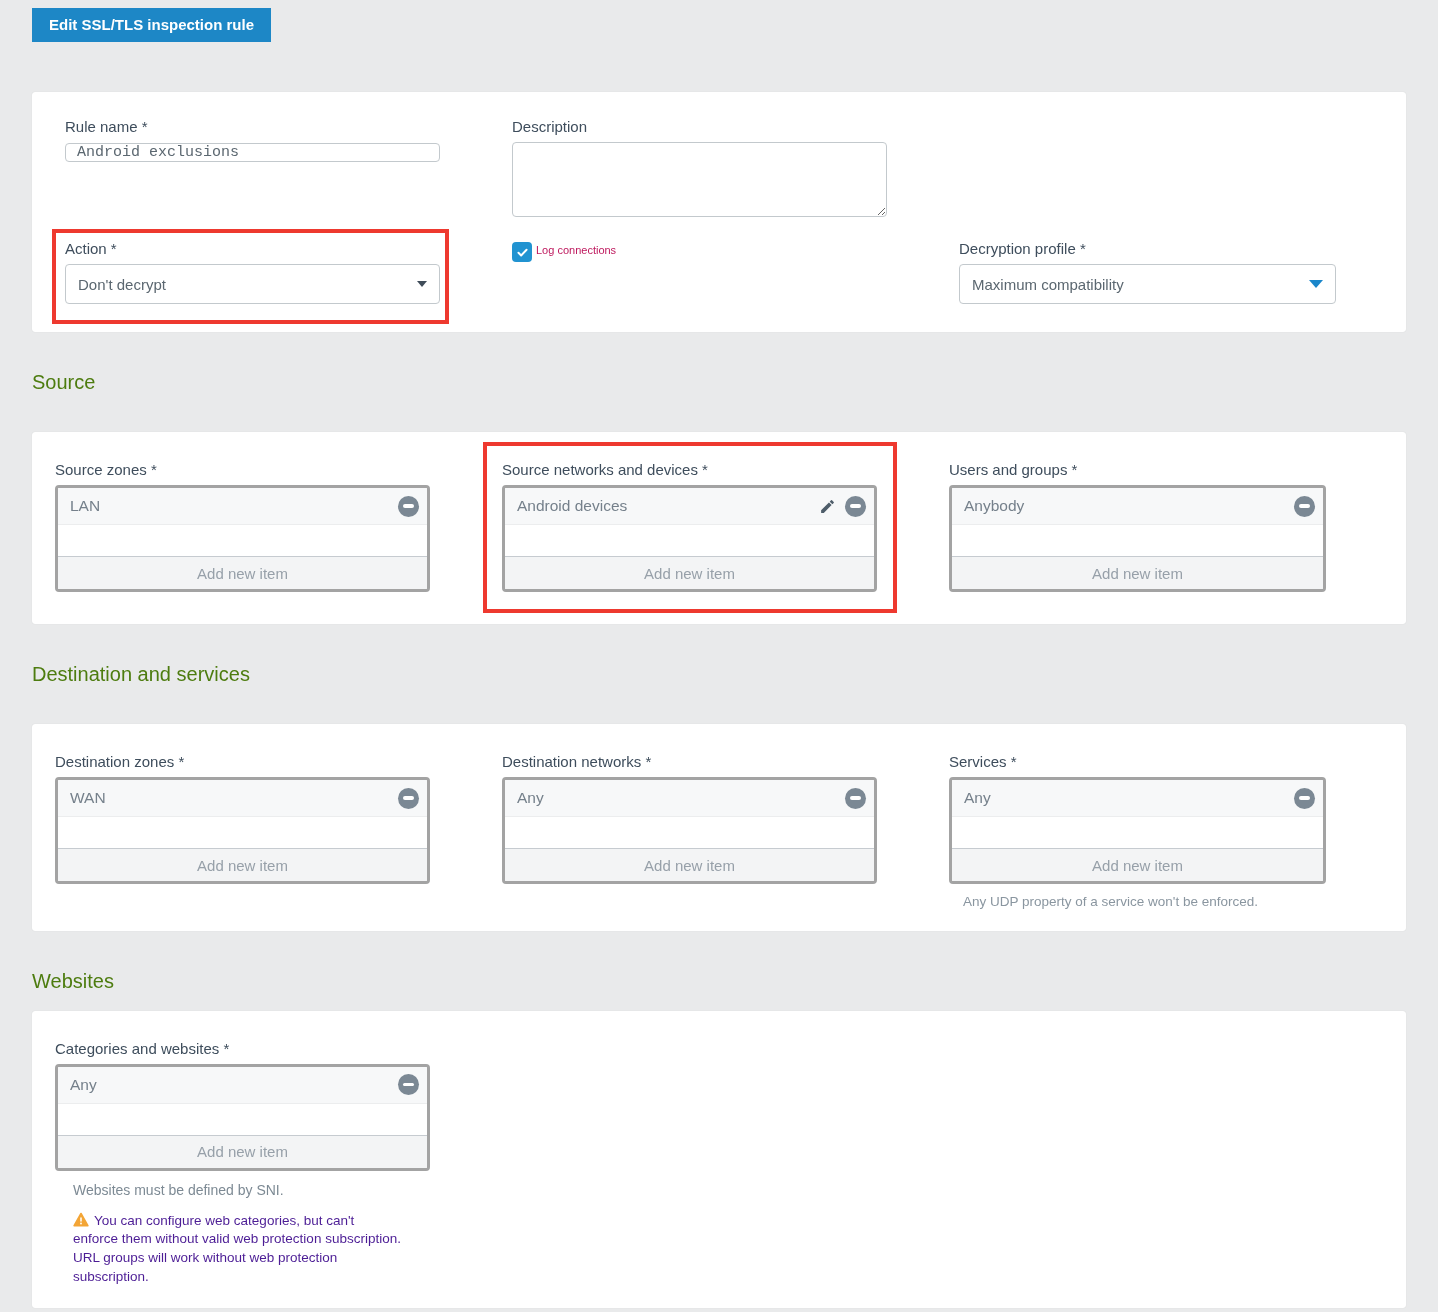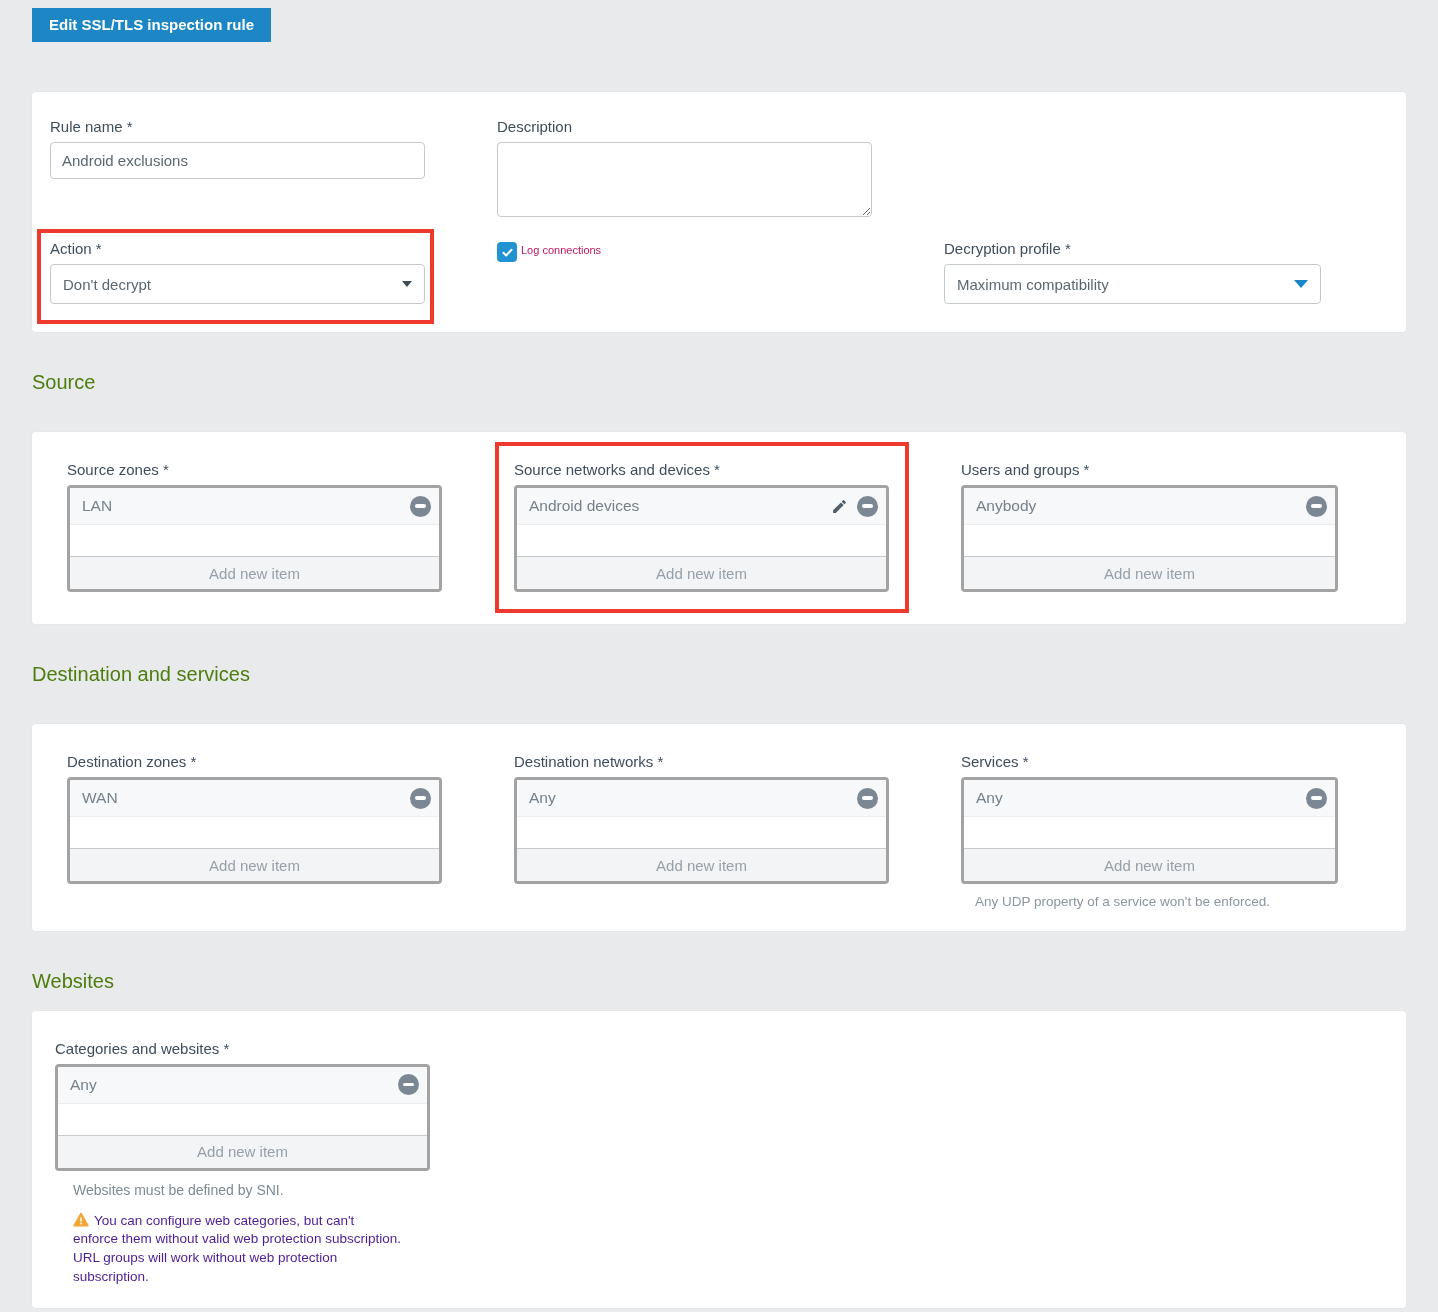--- a/index.html
+++ b/index.html
@@ -15,44 +15,44 @@
   .tab {
     display:inline-block; margin:8px 0 0 32px;
     background:#1d87c6; color:#fff;
     font-size:15px; font-weight:700;
     padding:8px 17px 9px; cursor:pointer;
   }
 
   
   .panel { background:#fff; margin:0 32px; border-radius:3px; box-shadow:0 0 1px rgba(0,0,0,.15); }
   .panel-general {
-    margin-top:50px; padding:26px 18px 28px;
+    margin-top:50px; padding:26px 33px 28px;
     display:grid; grid-template-columns:375px 375px 377px;
     column-gap:72px; row-gap:23px;
   }
   .panel-lists {
-    padding:29px 35px 32px;
+    padding:29px 23px 32px;
     display:grid; grid-template-columns:375px 375px 377px;
     column-gap:72px; align-items:start;margin-top:36px;
   }
   .panel-dest { padding-bottom:20px; }
   .panel-websites { padding:29px 23px 22px; }
 
   .section-heading {
     font-size:20px; font-weight:400; color:#4d7c0f;
     margin:36px 32px 16px; line-height:28px;
   }
 
   
   .field { position:relative; }
   .flabel { display:block; font-size:15px; color:#3e4d5c; margin-bottom:7px; line-height:17px; }
 
   .text-input {
-    width:100%; height:37px; border:1px solid #c3c9cd; border-radius:4px;
-    padding:0 11px; font-size:15px; color:#5b6770; font-family:Liberation Sans, sans-serif;
+    width:100%; height:19px; border:1px solid #c3c9cd; border-radius:4px;
+    padding:0 11px; font-size:15px; color:#5b6770; font-family:Liberation Mono, monospace;
     outline:none; background:#fff;
   }
   .desc-textarea {
     width:100%; height:75px; border:1px solid #c3c9cd; border-radius:4px;
     padding:6px 10px; font-size:15px; color:#5b6770; font-family:inherit;
     resize:both; outline:none; display:block;
   }
   .selectbox {
     height:40px; border:1px solid #c3c9cd; border-radius:4px; background:#fff;
     display:flex; align-items:center; justify-content:space-between;

